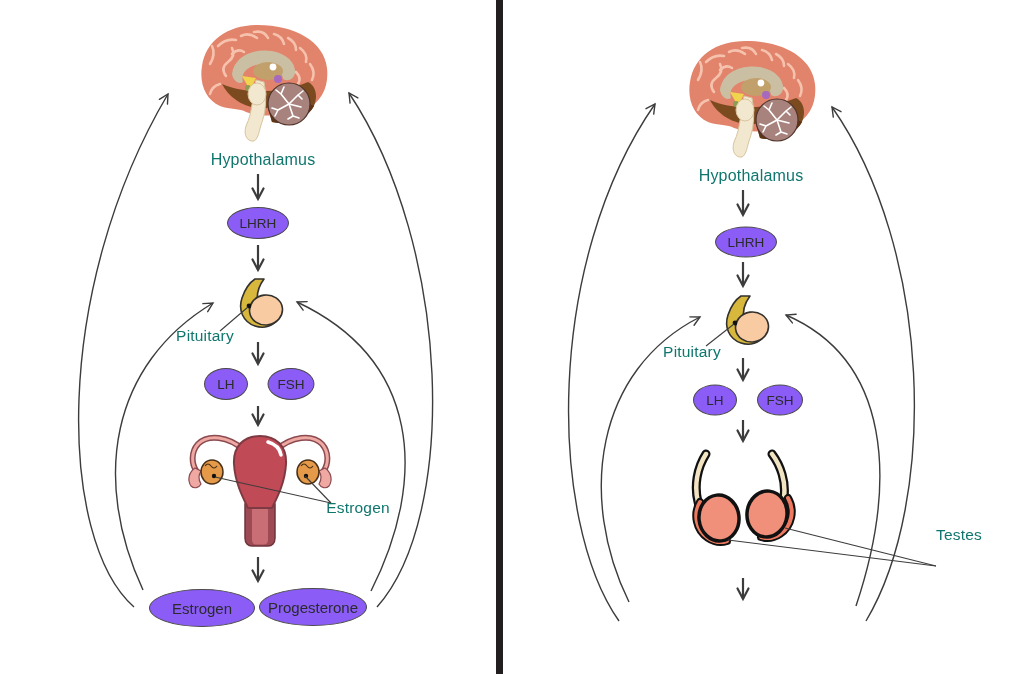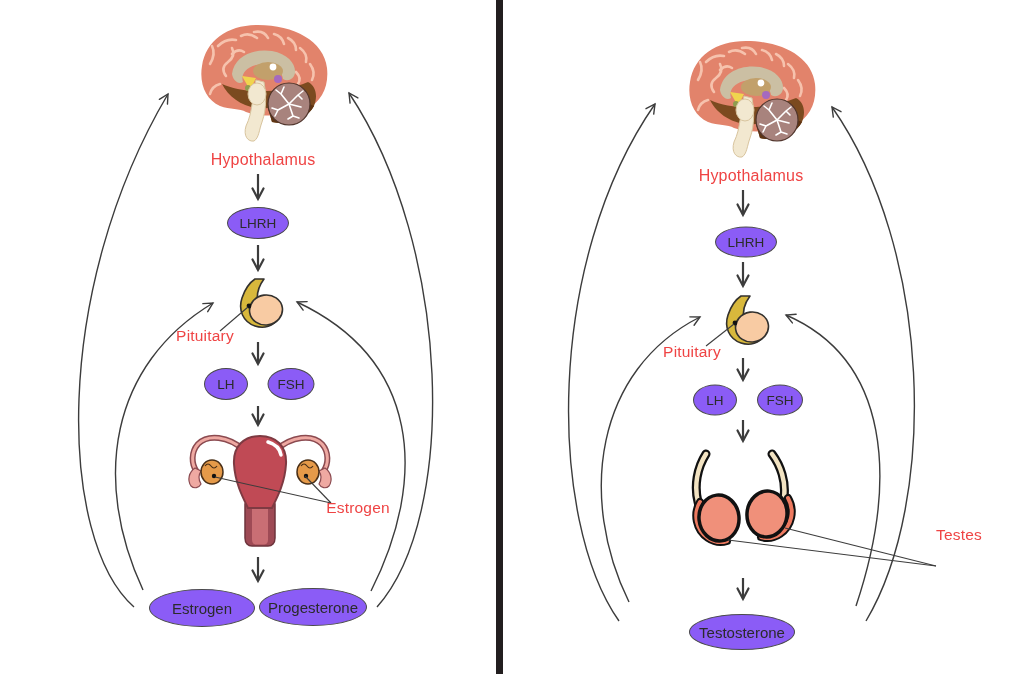--- a/index.html
+++ b/index.html
@@ -3,21 +3,21 @@
 <meta charset="utf-8">
 <style>
   html,body{margin:0;padding:0;background:#fff;}
   .stage{
     position:relative;width:1024px;height:674px;background:#fff;overflow:hidden;
     font-family:"Liberation Sans", sans-serif;color:#2b2b2b;
   }
   .stage svg.canvas{position:absolute;left:0;top:0;}
   .lbl{
     position:absolute;transform:translate(-50%,-50%);white-space:nowrap;
-    font-size:15.5px;color:#ef4444;letter-spacing:.2px;z-index:2;
+    font-size:15.5px;color:#0f766e;letter-spacing:.2px;z-index:2;
   }
   .lbl.big{font-size:16px;}
   .pill{
     position:absolute;transform:translate(-50%,-50%);
     display:flex;align-items:center;justify-content:center;
     border:1.5px solid #4a4a4a;border-radius:50%;background:#8b5cf6;
     font-size:13.5px;white-space:nowrap;z-index:2;box-sizing:border-box;
   }
   .pill.hormone{font-size:15px;}
   .divider{
@@ -179,16 +179,15 @@
   <div class="lbl" style="left:358px;top:508px">Estrogen</div>
   <div class="pill hormone" style="left:313px;top:607px;width:108px;height:38px">Progesterone</div>
   <div class="pill hormone" style="left:202px;top:608px;width:106px;height:38px">Estrogen</div>
 
   <div class="lbl big" style="left:751px;top:176px">Hypothalamus</div>
   <div class="pill" style="left:746px;top:242px;width:62px;height:31px">LHRH</div>
   <div class="lbl" style="left:692px;top:352px">Pituitary</div>
   <div class="pill" style="left:715px;top:400px;width:44px;height:31px">LH</div>
   <div class="pill" style="left:780px;top:400px;width:46px;height:31px">FSH</div>
   <div class="lbl" style="left:959px;top:535px">Testes</div>
-  <div class="pill hormone" style="left:742px;top:632px;width:106px;height:36px">Testosterone</div>
 
   <div class="divider"></div>
 </div>
 
 </body></html>

